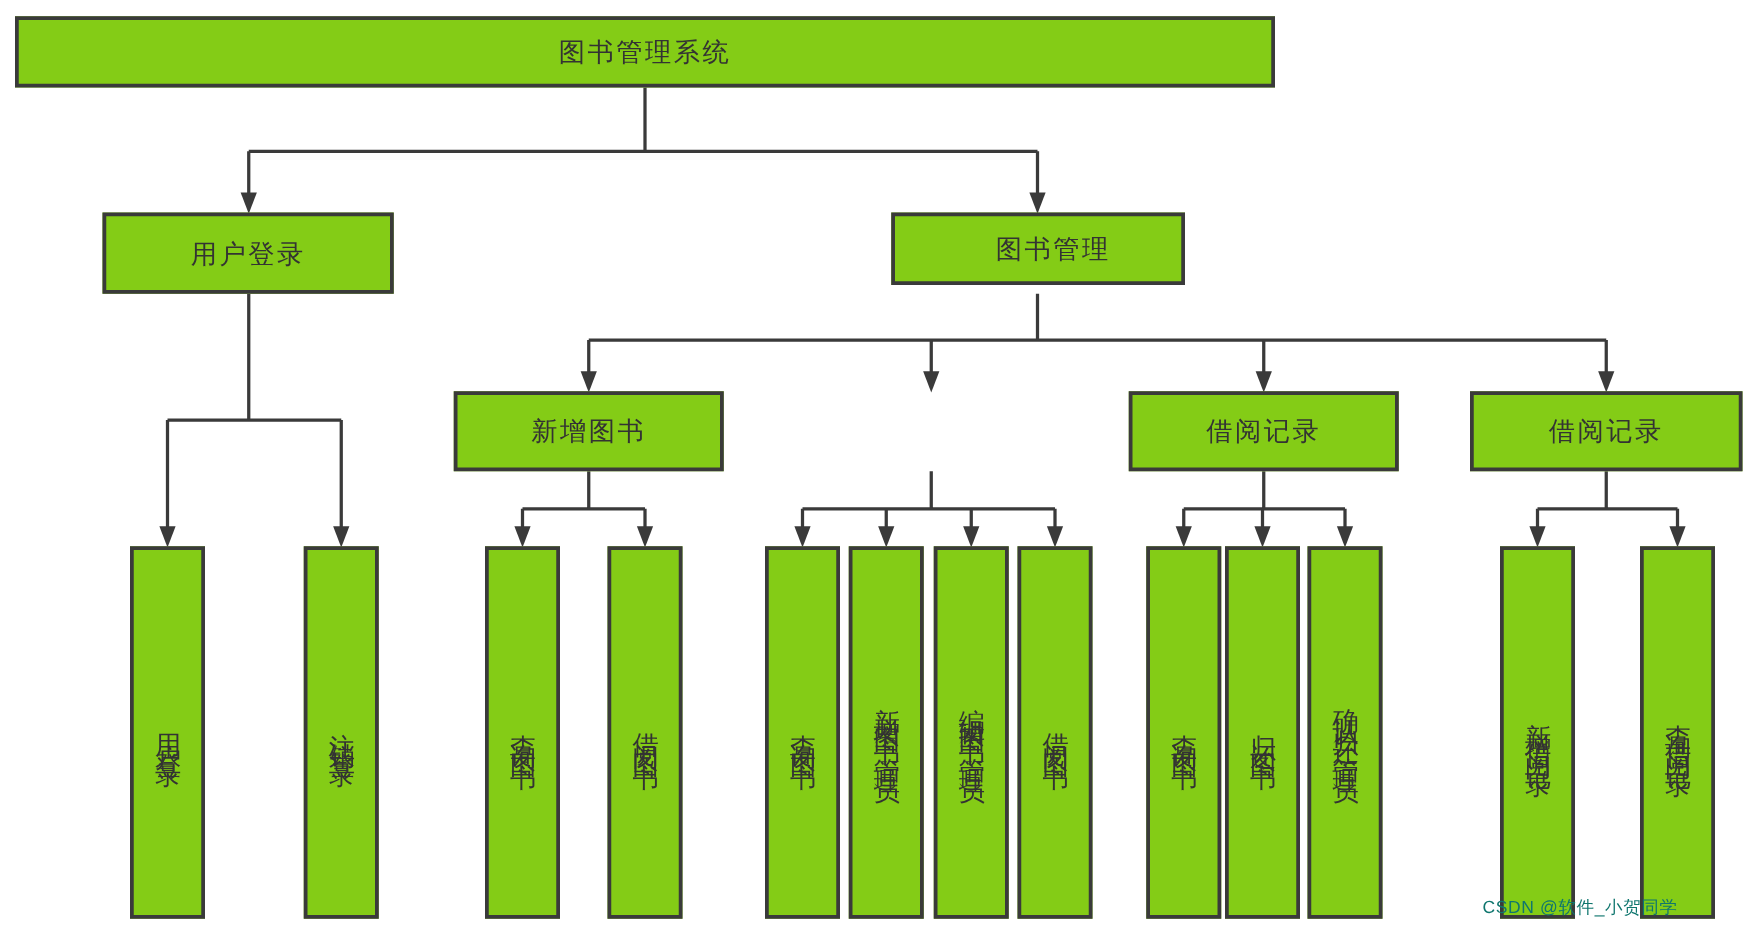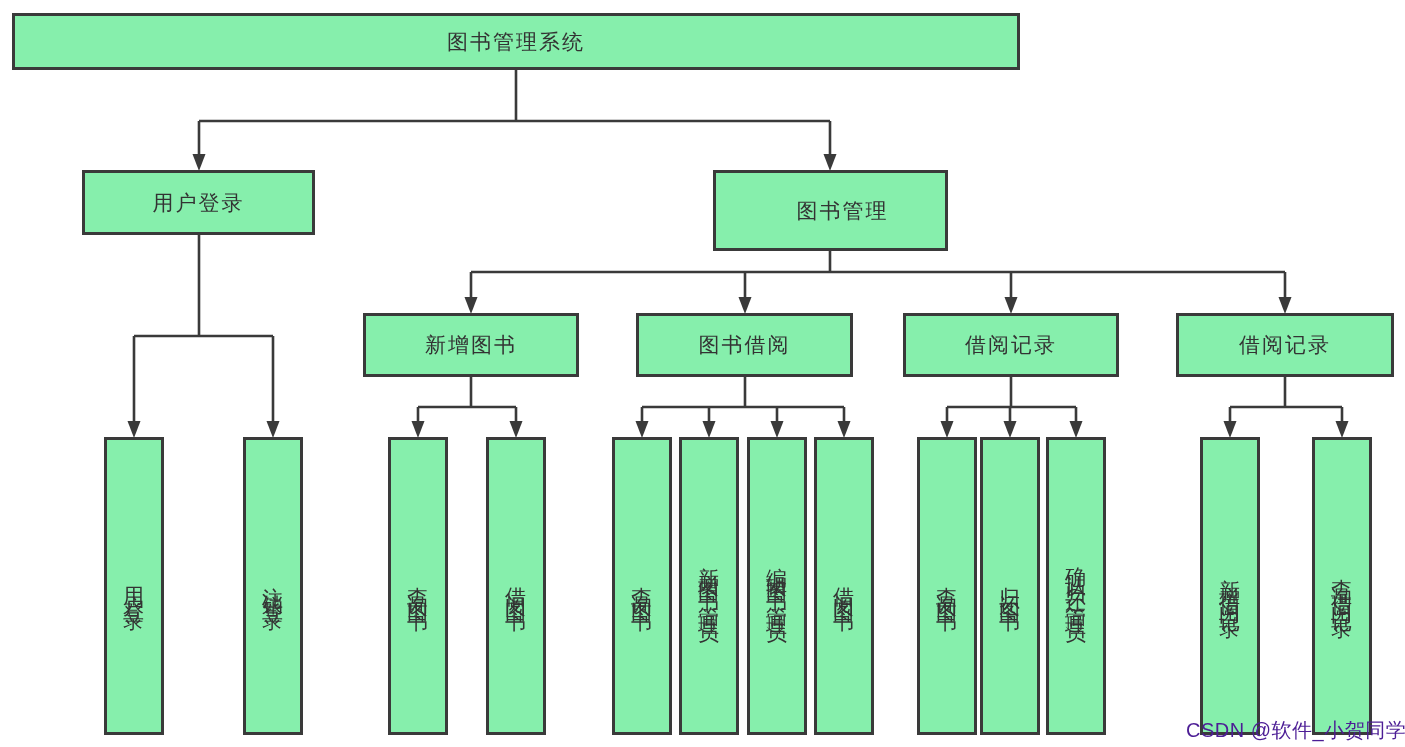--- a/index.html
+++ b/index.html
@@ -20,43 +20,43 @@
     left: 0;
     top: 0;
     width: 1405px;
     height: 747px;
     pointer-events: none;
   }
   .node {
     position: absolute;
     box-sizing: border-box;
     border: 3px solid #3a3a3a;
-    background: #86efac;
+    background: #84cc16;
     color: #333333;
     display: flex;
     align-items: center;
     justify-content: center;
     font-size: 21px;
     letter-spacing: 2px;
     white-space: nowrap;
     z-index: 2;
   }
   .node.vertical {
     writing-mode: vertical-rl;
     letter-spacing: 8px;
     line-height: 1;
     white-space: normal;
   }
   #watermark {
     position: absolute;
     left: 1186px;
     top: 717px;
     width: 215px;
-    font-size: 20px;
-    color: #4c1d95;
+    font-size: 14px;
+    color: #0f766e;
     letter-spacing: 0.5px;
     z-index: 3;
     white-space: nowrap;
   }
   .stroke { stroke: #3a3a3a; stroke-width: 2.6; fill: none; }
   .arrow  { fill: #3a3a3a; stroke: none; }
 </style>
 </head>
 <body>
 
@@ -101,24 +101,23 @@
     <g>
       <path class="stroke" d="M1285 377 V407 M1230 407 H1342 M1230 407 V426 M1342 407 V426"></path>
       <path class="arrow" d="M1223.5 421 L1236.5 421 L1230 438 Z"></path>
       <path class="arrow" d="M1335.5 421 L1348.5 421 L1342 438 Z"></path>
     </g>
   </svg>
 
   <div class="node" style="left:12px; top:13px; width:1008px; height:57px;">图书管理系统</div>
 
   <div class="node" style="left:82px; top:170px; width:233px; height:65px;">用户登录</div>
-  <div class="node" style="left:713px; top:170px; width:235px; height:81px;padding-left:24px;">图书管理</div>
+  <div class="node" style="left:713px; top:170px; width:235px; height:58px;padding-left:24px;">图书管理</div>
 
   <div class="node" style="left:363px; top:313px; width:216px; height:64px;">新增图书</div>
-  <div class="node" style="left:636px; top:313px; width:217px; height:64px;">图书借阅</div>
   <div class="node" style="left:903px; top:313px; width:216px; height:64px;">借阅记录</div>
   <div class="node" style="left:1176px; top:313px; width:218px; height:64px;">借阅记录</div>
 
   <div class="node vertical" style="left:104px; top:437px; width:60px; height:298px;">用户登录</div>
   <div class="node vertical" style="left:243px; top:437px; width:60px; height:298px;">注销登录</div>
 
   <div class="node vertical" style="left:388px; top:437px; width:60px; height:298px;">查询图书</div>
   <div class="node vertical" style="left:486px; top:437px; width:60px; height:298px;">借阅图书</div>
 
   <div class="node vertical" style="left:612px; top:437px; width:60px; height:298px;">查询图书</div>

